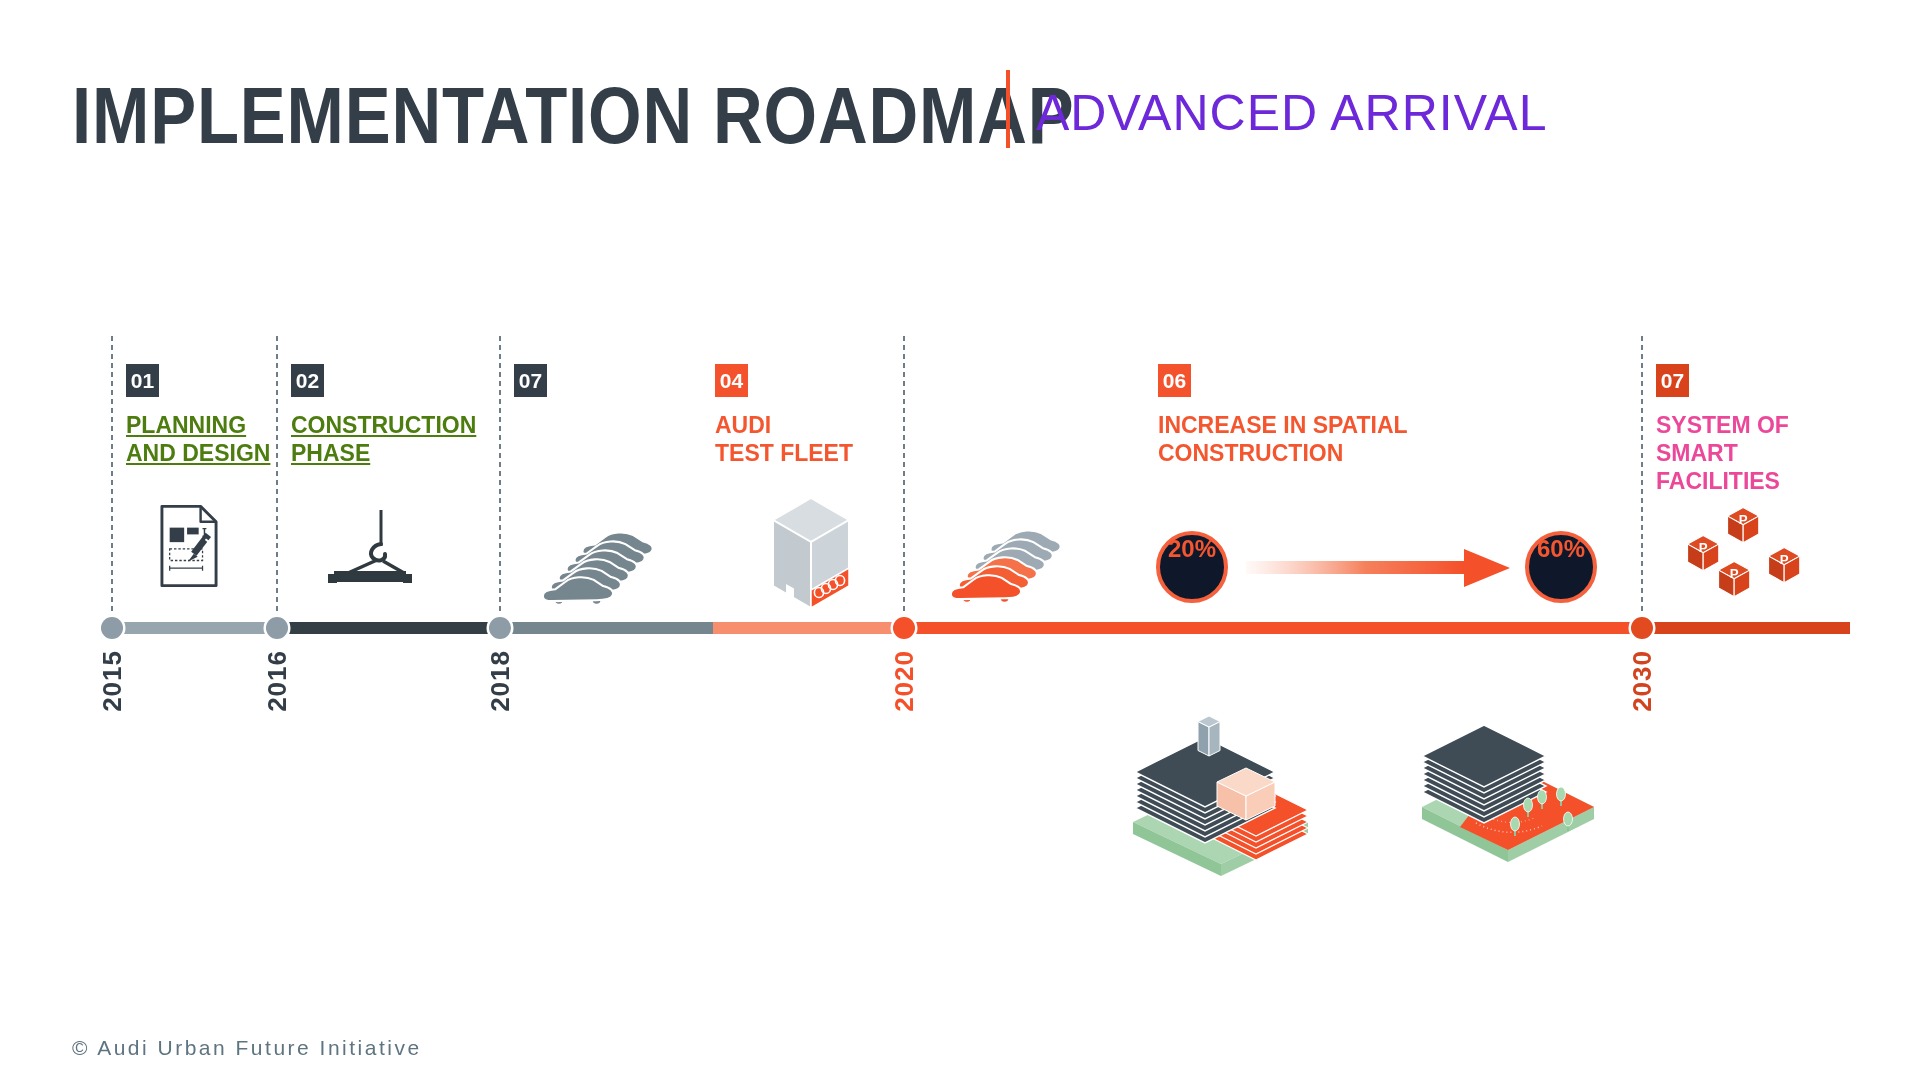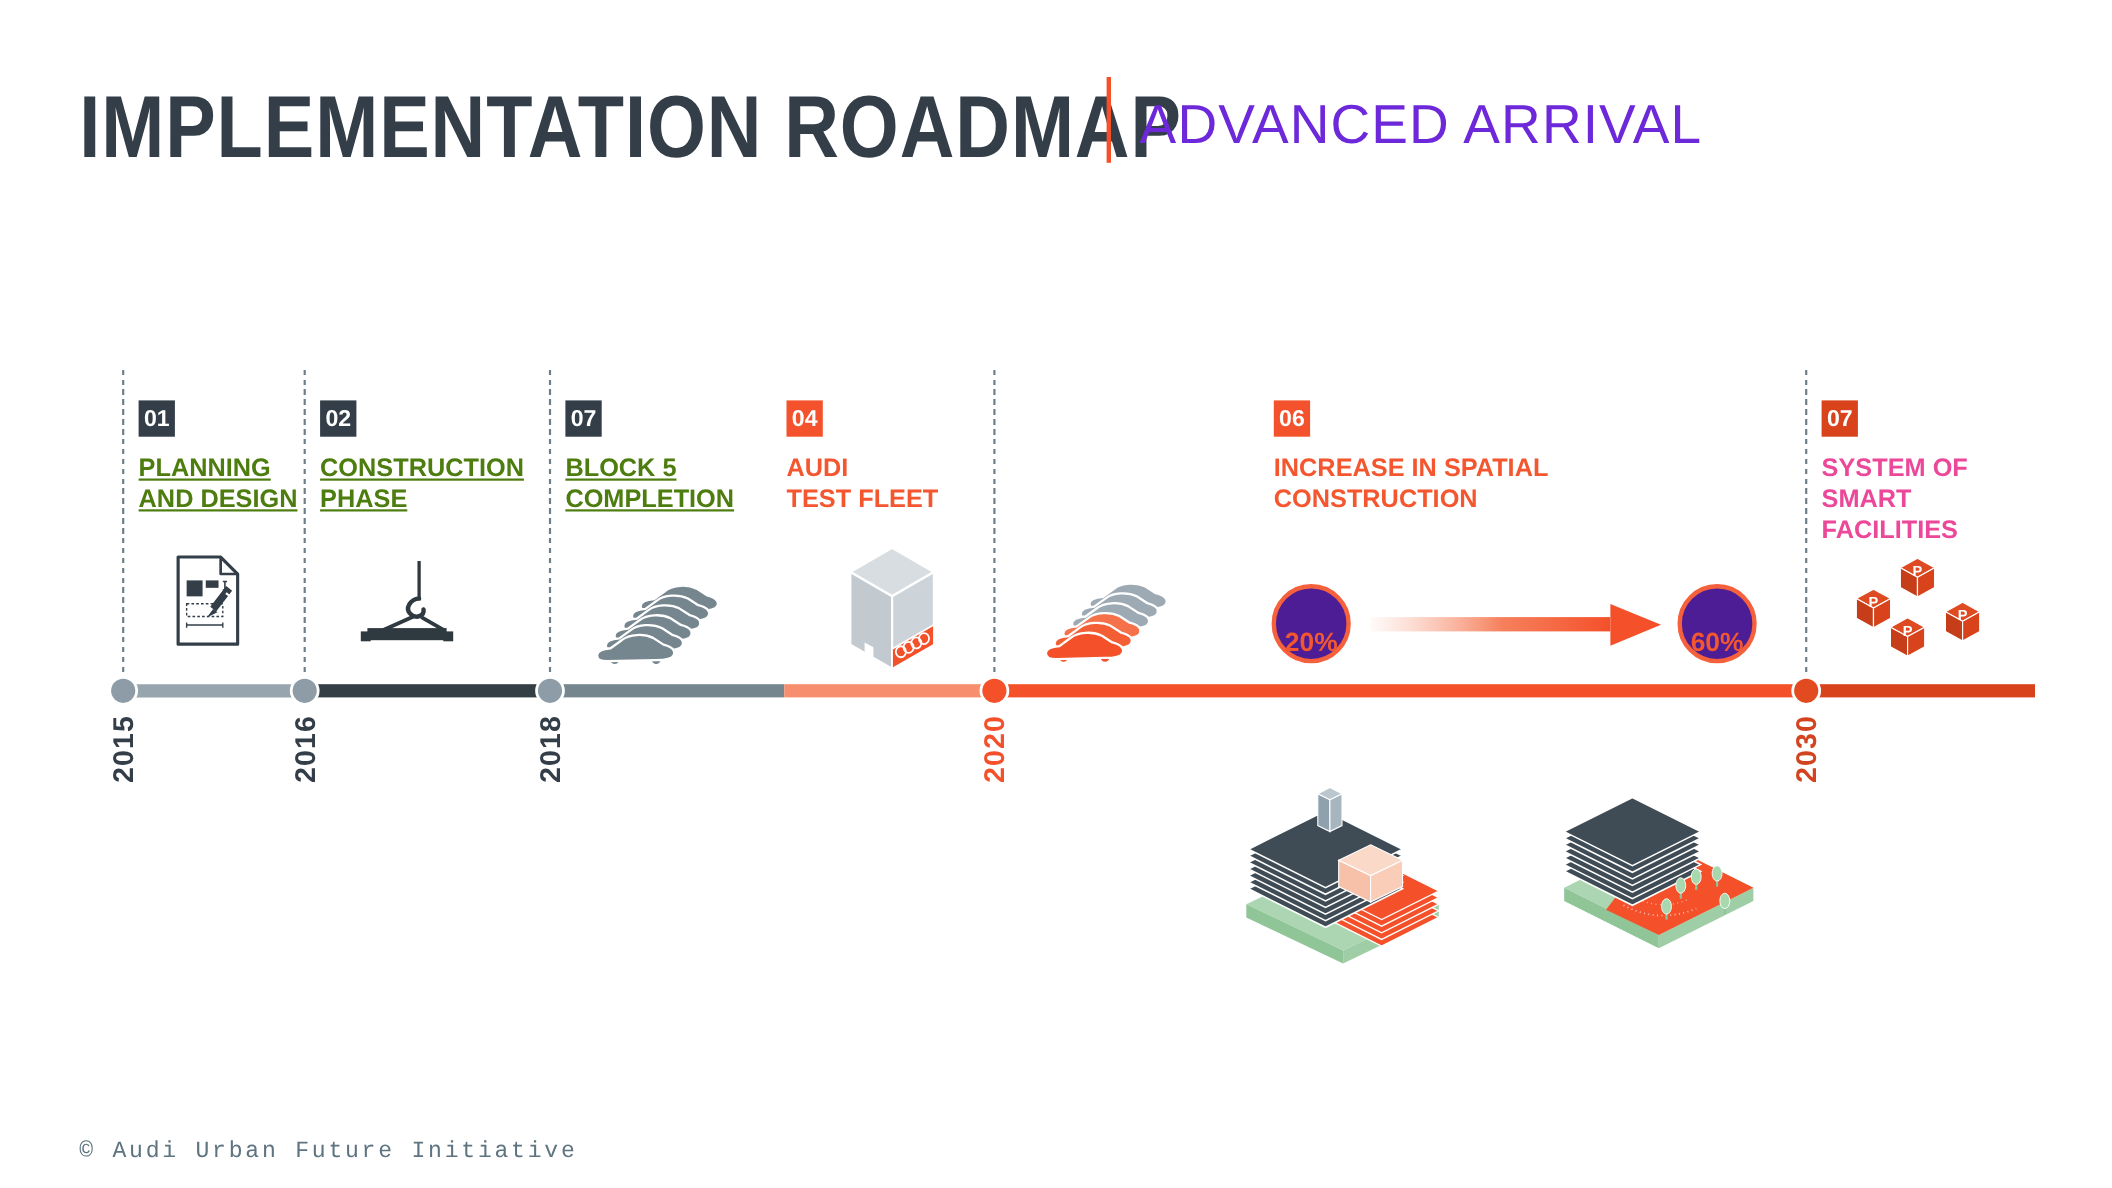--- a/index.html
+++ b/index.html
@@ -36,24 +36,24 @@
        box-shadow:0 0 0 2.5px #fff;}
   .year{position:absolute;top:650px;writing-mode:vertical-rl;transform:rotate(180deg);
         font-size:26px;font-weight:700;letter-spacing:1px;line-height:30px;}
   .year.dark{color:#333E48;}
   .year.orange{color:#F4502A;}
   .year.red{color:#D2431F;}
 
   .icon-abs{position:absolute;}
 
   .pct-circle{position:absolute;width:64px;height:64px;border:4px solid #F4613C;border-radius:50%;
-              display:flex;align-items:flex-end;justify-content:center;
-              color:#F4572F;font-weight:700;font-size:24px;background:#4c1d95;}
-
-  .footer{position:absolute;left:72px;top:1036px;font-size:21px;letter-spacing:2.5px;color:#5E7481;font-family:Liberation Mono, monospace;}
+              display:flex;align-items:flex-start;justify-content:center;
+              color:#F4572F;font-weight:700;font-size:24px;background:#0f172a;}
+
+  .footer{position:absolute;left:72px;top:1036px;font-size:21px;letter-spacing:2.5px;color:#5E7481;}
 </style>
 </head>
 <body>
 
 <div class="page">
 
   <div class="title">IMPLEMENTATION ROADMAP</div>
   <div class="divider"></div>
   <div class="subtitle">ADVANCED ARRIVAL</div>
 
@@ -74,24 +74,20 @@
   <div class="milestone theme-dark" style="left:291px">
     <div class="badge">02</div>
     <div class="ms-label">
       <div>CONSTRUCTION</div>
       <div>PHASE</div>
     </div>
   </div>
 
   <div class="milestone theme-dark" style="left:514px">
     <div class="badge">07</div>
-    <div class="ms-label">
-      <div>BLOCK 5</div>
-      <div>COMPLETION</div>
-    </div>
   </div>
 
   <div class="milestone theme-orange" style="left:715px">
     <div class="badge">04</div>
     <div class="ms-label">
       <div>AUDI</div>
       <div>TEST FLEET</div>
     </div>
   </div>
 

